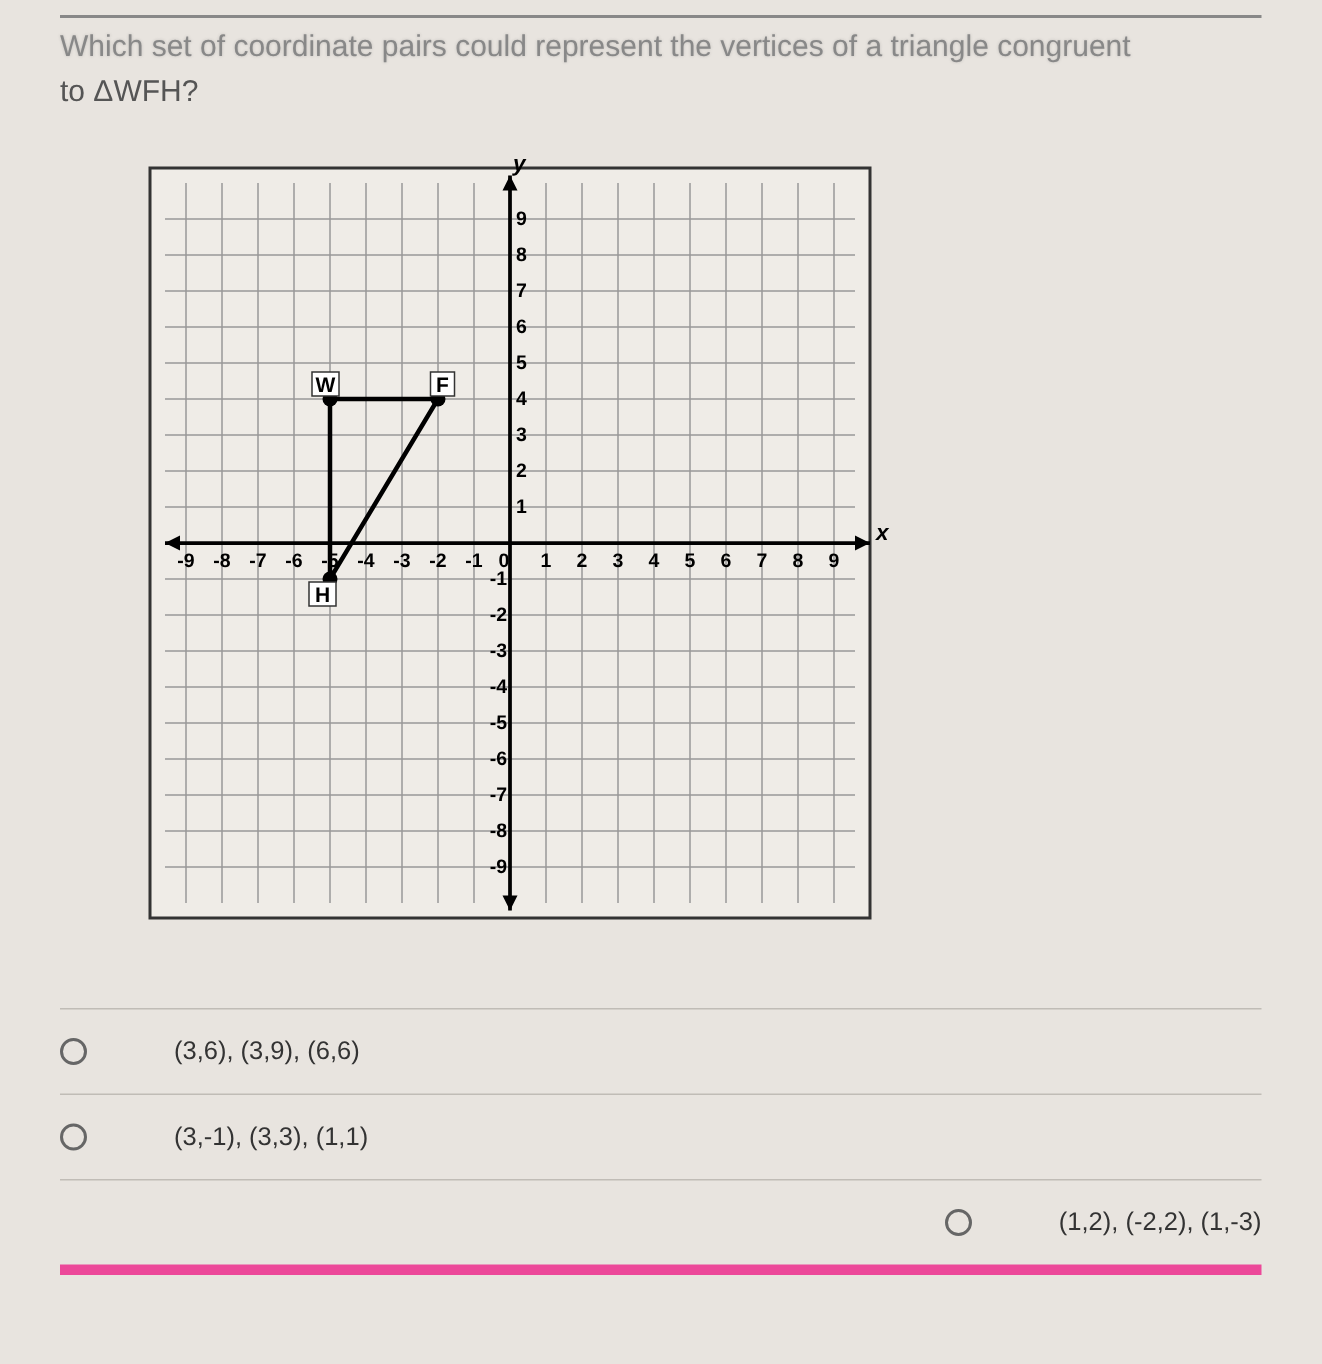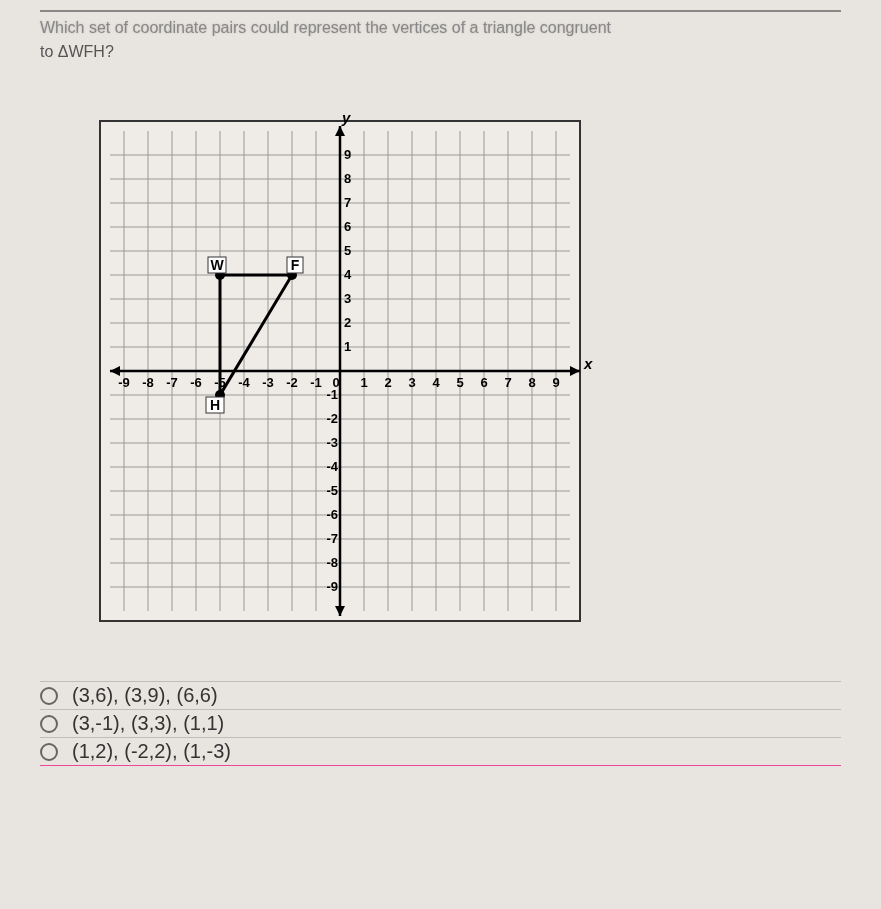--- a/index.html
+++ b/index.html
@@ -10,24 +10,24 @@
       height: 909px;
       padding: 10px 40px;
       color: #4a4a4a;
     }
     hr.top-line {
       border: none;
       border-top: 2px solid #888;
       margin-bottom: 4px;
     }
     .question-text {
-      font-size: 16px;
+      font-size: 20px;
       line-height: 1.5;
       color: #555;
-      margin-bottom: 37px;
+      margin-bottom: 16px;
     }
     .question-text .faded {
       color: #888;
       text-shadow: 0 0 2px rgba(100,100,100,0.3);
     }
     .graph-container {
       width: 520px;
       height: 540px;
       position: relative;
       margin-left: 40px;
@@ -36,27 +36,29 @@
     .graph-svg {
       width: 100%;
       height: 100%;
     }
     .answer-section {
       padding-top: 10px;
     }
     .answer-option {
       display: flex;
       align-items: center;
-      padding: 2px 0;
+      padding: 18px 0;
       border-top: 1px solid #c0bcb6;
-      font-size: 20px;
+      font-size: 17px;
       color: #333;
+      gap: 44px;
     }
     .answer-option:last-child {
-      border-bottom: 1px solid #ec4899;
+      border-bottom: 7px solid #ec4899;
+      justify-content: flex-end;
     }
     .radio-circle {
       width: 18px;
       height: 18px;
       border: 2px solid #666;
       border-radius: 50%;
       margin-right: 14px;
       flex-shrink: 0;
       background: #e8e4df;
     }

